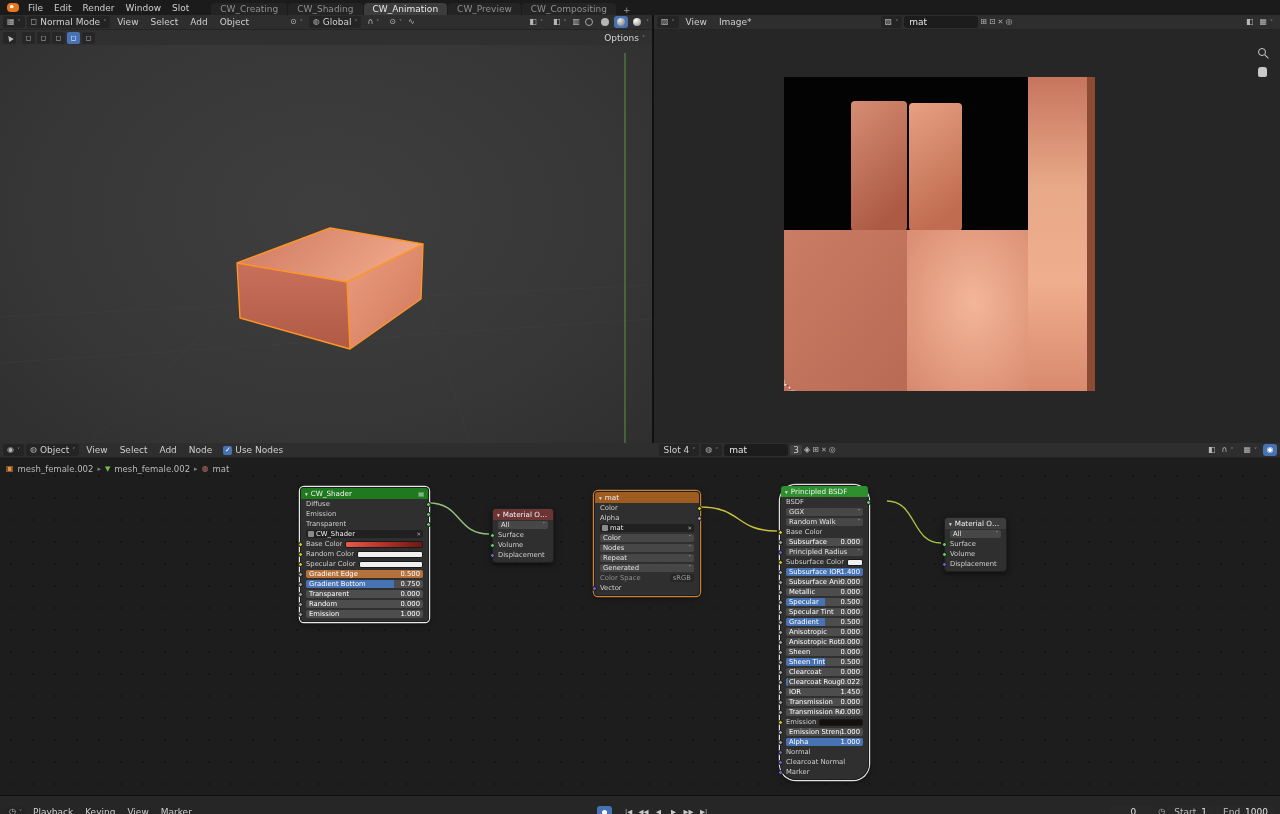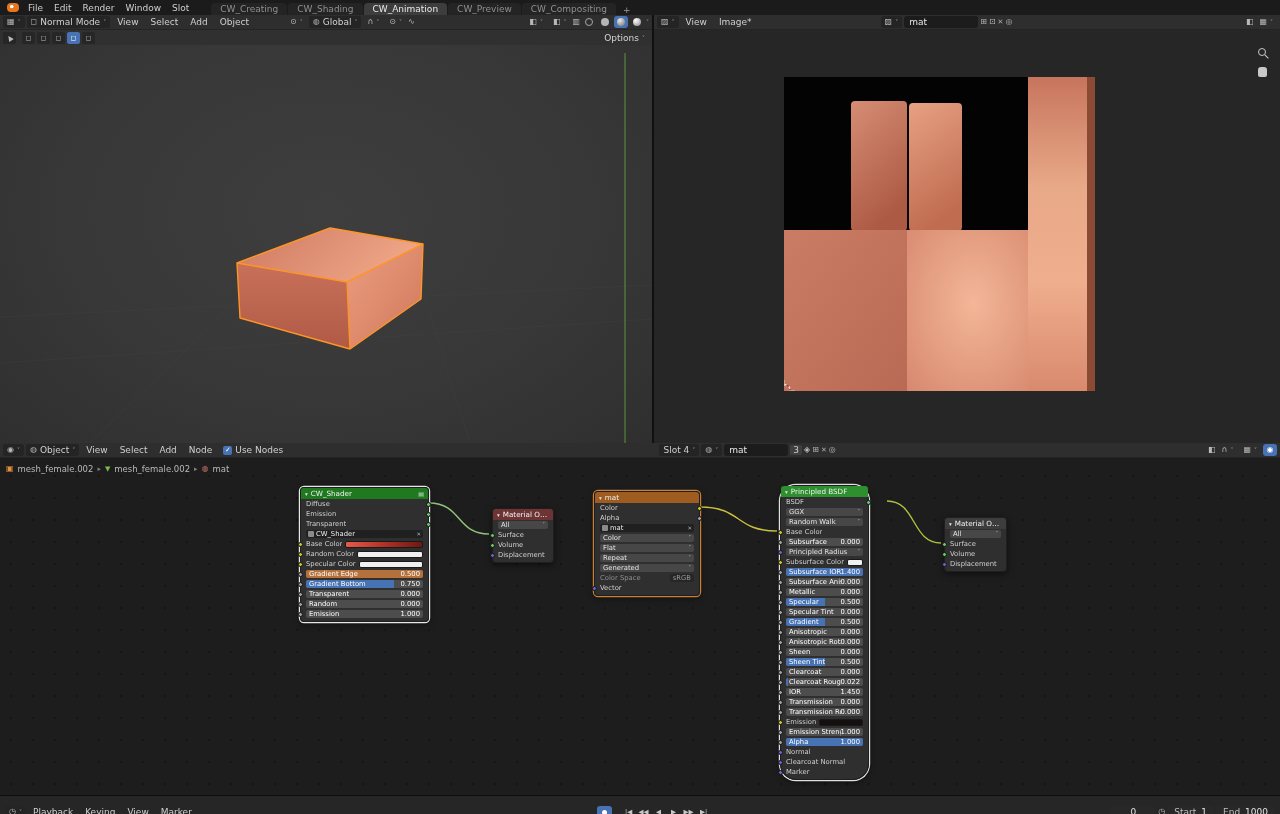--- a/index.html
+++ b/index.html
@@ -528,21 +528,21 @@
             </div>
           </div>
           <div class="nr">
             <div class="dd">
               <span class="ddl">Color</span>
               <span class="ddc">˅</span>
             </div>
           </div>
           <div class="nr">
             <div class="dd">
-              <span class="ddl">Flat</span>
+              <span class="ddl">Nodes</span>
               <span class="ddc">˅</span>
             </div>
           </div>
           <div class="nr">
             <div class="dd">
               <span class="ddl">Repeat</span>
               <span class="ddc">˅</span>
             </div>
           </div>
           <div class="nr">

